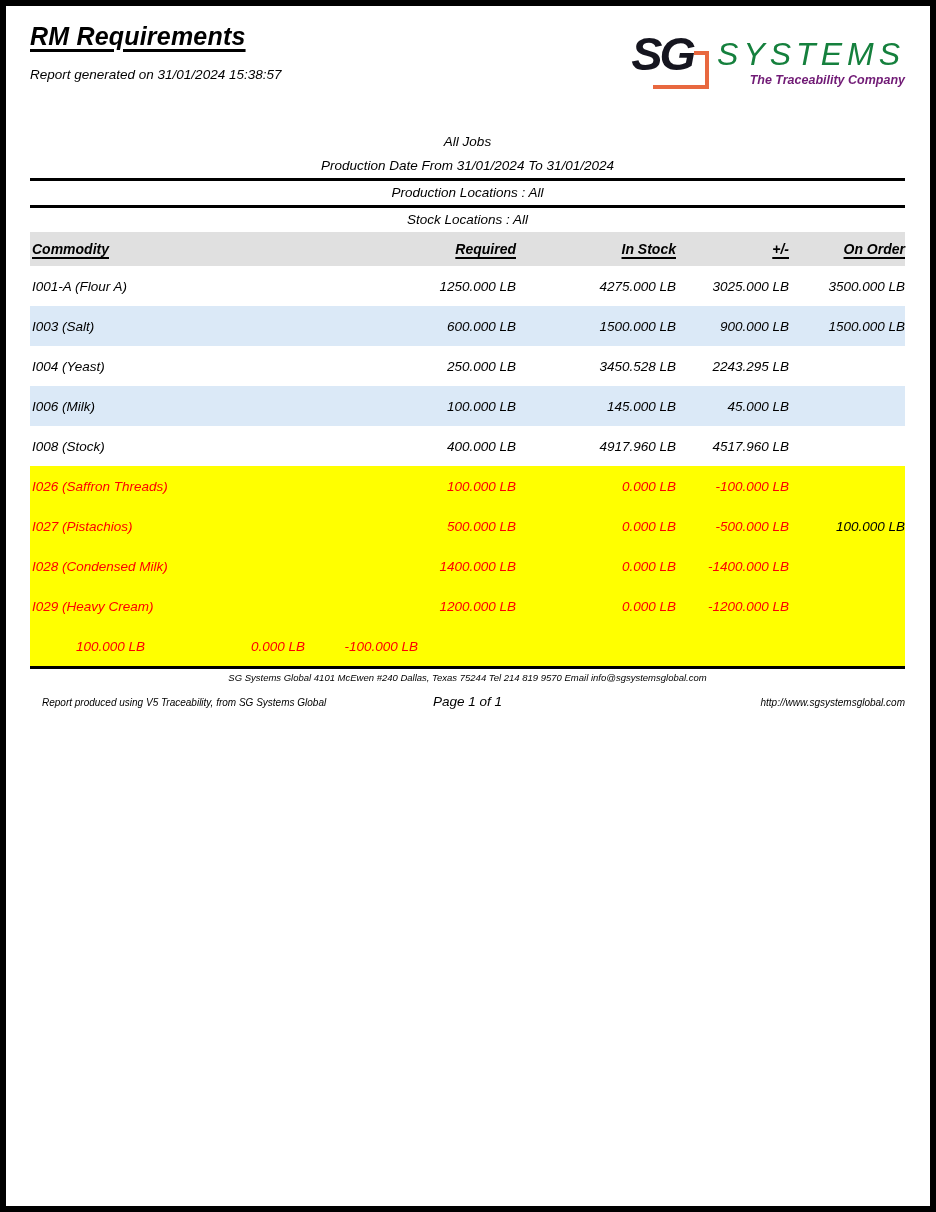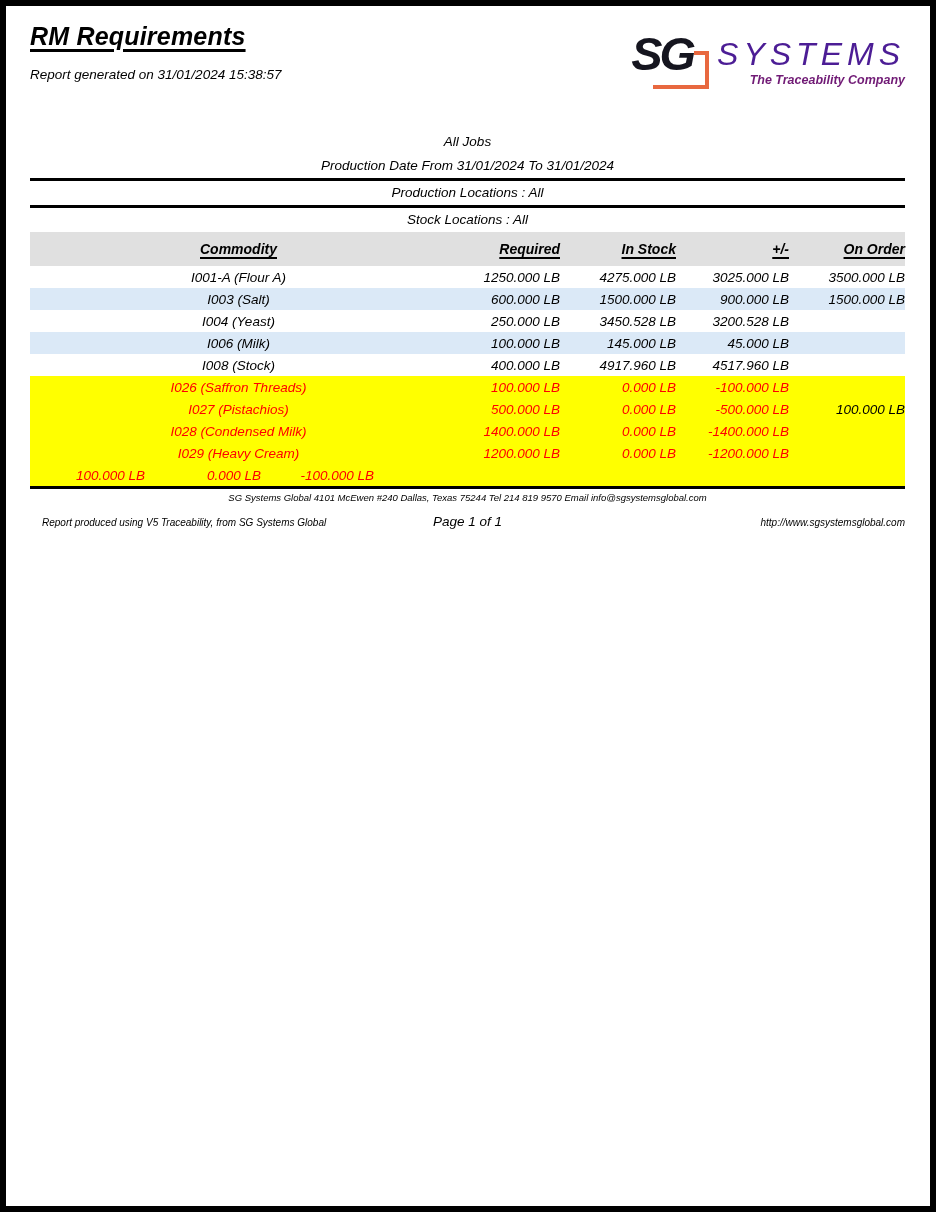--- a/index.html
+++ b/index.html
@@ -36,49 +36,49 @@
     position: absolute; right: 0; bottom: 0;
     width: 56px; height: 38px;
     border-right: 4px solid var(--accent, #e8683f);
     border-bottom: 4px solid var(--accent, #e8683f);
   }
   .logo-bracket::before {
     content: ""; position: absolute; top: 0; right: 0;
     width: 11px; height: 4px; background: var(--accent, #e8683f);
   }
   .logo-right { margin-left: 8px; padding-top: 8px; }
-  .logo-systems { font-size: 32px; letter-spacing: 5px; line-height: 1; color: #4c1d95; }
+  .logo-systems { font-size: 32px; letter-spacing: 5px; line-height: 1; color: #15803d; }
   .logo-tagline { font-size: 12.5px; font-weight: bold; text-align: right; margin-top: 3px; color: #701a75; }
 
   
   .filters { margin-top: 48px; text-align: center; font-size: 13.5px; }
   .filter-line { height: 24px; line-height: 24px; }
   .rule { height: 3px; background: #000; }
 
   
   .table { margin-top: 0; }
   .thead {
     display: flex; align-items: center;
     height: 34px;
     background: var(--header-bg, #e0e0e0);
     font-size: 14px; font-weight: bold;
   }
   .thead .hcell {
     text-decoration: underline;
     text-decoration-thickness: 2px;
     text-underline-offset: 3px;
   }
-  .trow { display: flex; align-items: center; height: 22px; font-size: 13.5px; }
+  .trow { display: flex; align-items: center; height: 40px; font-size: 13.5px; }
   .trow.alt { background: var(--row-alt, #dbe9f7); }
   .trow.hl { background: var(--highlight-bg, #ffff00); color: var(--highlight-text, #ff0000); }
   .trow.hl .cell-onorder { color: var(--on-order-text, #000); }
-  .cell-commodity { flex: 1 1 auto; text-align: center; padding-left: 2px; }
+  .cell-commodity { flex: 1 1 auto; text-align: left; padding-left: 2px; }
   .cell-num { flex: 0 0 auto; text-align: right; white-space: nowrap; }
   .w-required { width: 115px; }
-  .w-instock  { width: 116px; }
+  .w-instock  { width: 116px; margin-left: 44px; }
   .w-plusminus{ width: 113px; }
   .w-onorder  { width: 116px; }
 
   
   .address { margin-top: 2px; text-align: center; font-size: 9.5px; line-height: 13px; }
   .footer-row { margin-top: 10px; position: relative; height: 18px; font-size: 10px; }
   .footer-left  { position: absolute; left: 12px; top: 3px; }
   .footer-center{ position: absolute; left: 0; right: 0; text-align: center; top: 0; font-size: 13.5px; }
   .footer-right { position: absolute; right: 0; top: 3px; }
 </style>
@@ -131,21 +131,21 @@
             <div class="cell-commodity">I003 (Salt)</div>
             <div class="cell-num w-required">600.000 LB</div>
             <div class="cell-num w-instock">1500.000 LB</div>
             <div class="cell-num w-plusminus">900.000 LB</div>
             <div class="cell-num w-onorder cell-onorder">1500.000 LB</div>
           </div>
           <div class="trow">
             <div class="cell-commodity">I004 (Yeast)</div>
             <div class="cell-num w-required">250.000 LB</div>
             <div class="cell-num w-instock">3450.528 LB</div>
-            <div class="cell-num w-plusminus">3200.528 LB</div>
+            <div class="cell-num w-plusminus">2243.295 LB</div>
             <div class="cell-num w-onorder cell-onorder"></div>
           </div>
           <div class="trow alt">
             <div class="cell-commodity">I006 (Milk)</div>
             <div class="cell-num w-required">100.000 LB</div>
             <div class="cell-num w-instock">145.000 LB</div>
             <div class="cell-num w-plusminus">45.000 LB</div>
             <div class="cell-num w-onorder cell-onorder"></div>
           </div>
           <div class="trow">

